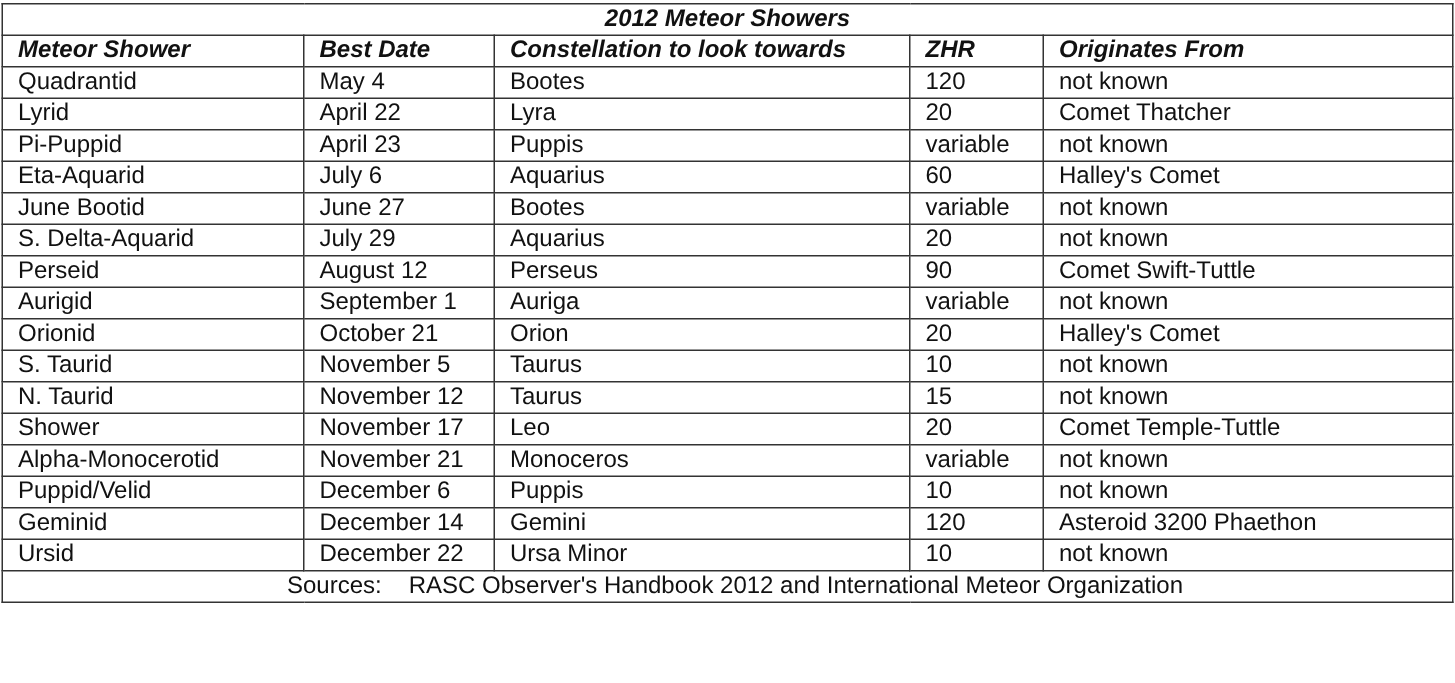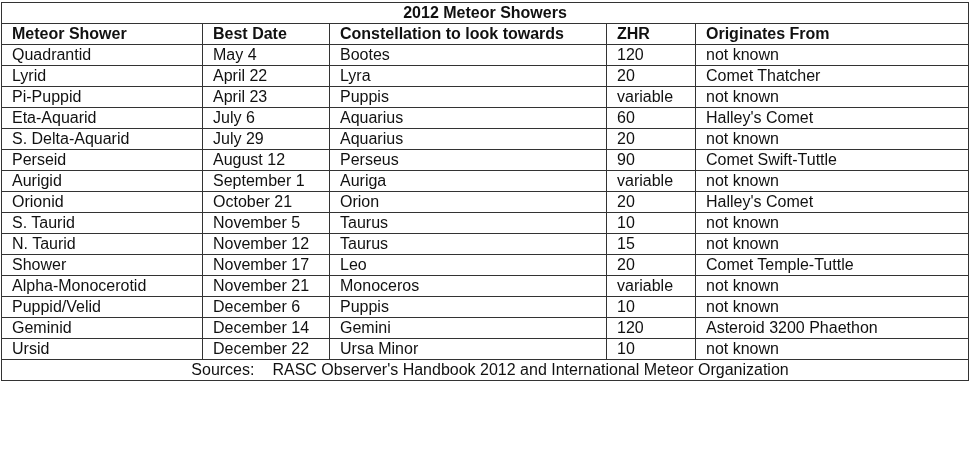--- a/index.html
+++ b/index.html
@@ -16,21 +16,21 @@
     td, th {
       border: 1.5px solid #333333;
       height: 20px;
       line-height: 20px;
       padding: 0 0 0 10px;
       text-align: left;
       white-space: nowrap;
       overflow: hidden;
       vertical-align: middle;
     }
-    th { font-weight: bold; }
+    th { font-weight: bold; font-style: italic; }
     .title-cell { text-align: center; font-weight: bold; padding: 0; }
     .sources-cell { padding-left: 10px; text-align: center; }
     col.c1 { width: 201px; }
     col.c2 { width: 127px; }
     col.c3 { width: 277px; }
     col.c4 { width: 89px; }
     col.c5 { width: 273px; }
     .sources-label { margin-right: 18px; }
   </style>
 </head>
@@ -78,20 +78,27 @@
           <td>Puppis</td>
           <td>variable</td>
           <td>not known</td>
         </tr>
         <tr>
           <td>Eta-Aquarid</td>
           <td>July 6</td>
           <td>Aquarius</td>
           <td>60</td>
           <td>Halley's Comet</td>
+        </tr>
+        <tr>
+          <td>June Bootid</td>
+          <td>June 27</td>
+          <td>Bootes</td>
+          <td>variable</td>
+          <td>not known</td>
         </tr>
         <tr>
           <td>S. Delta-Aquarid</td>
           <td>July 29</td>
           <td>Aquarius</td>
           <td>20</td>
           <td>not known</td>
         </tr>
         <tr>
           <td>Perseid</td>

